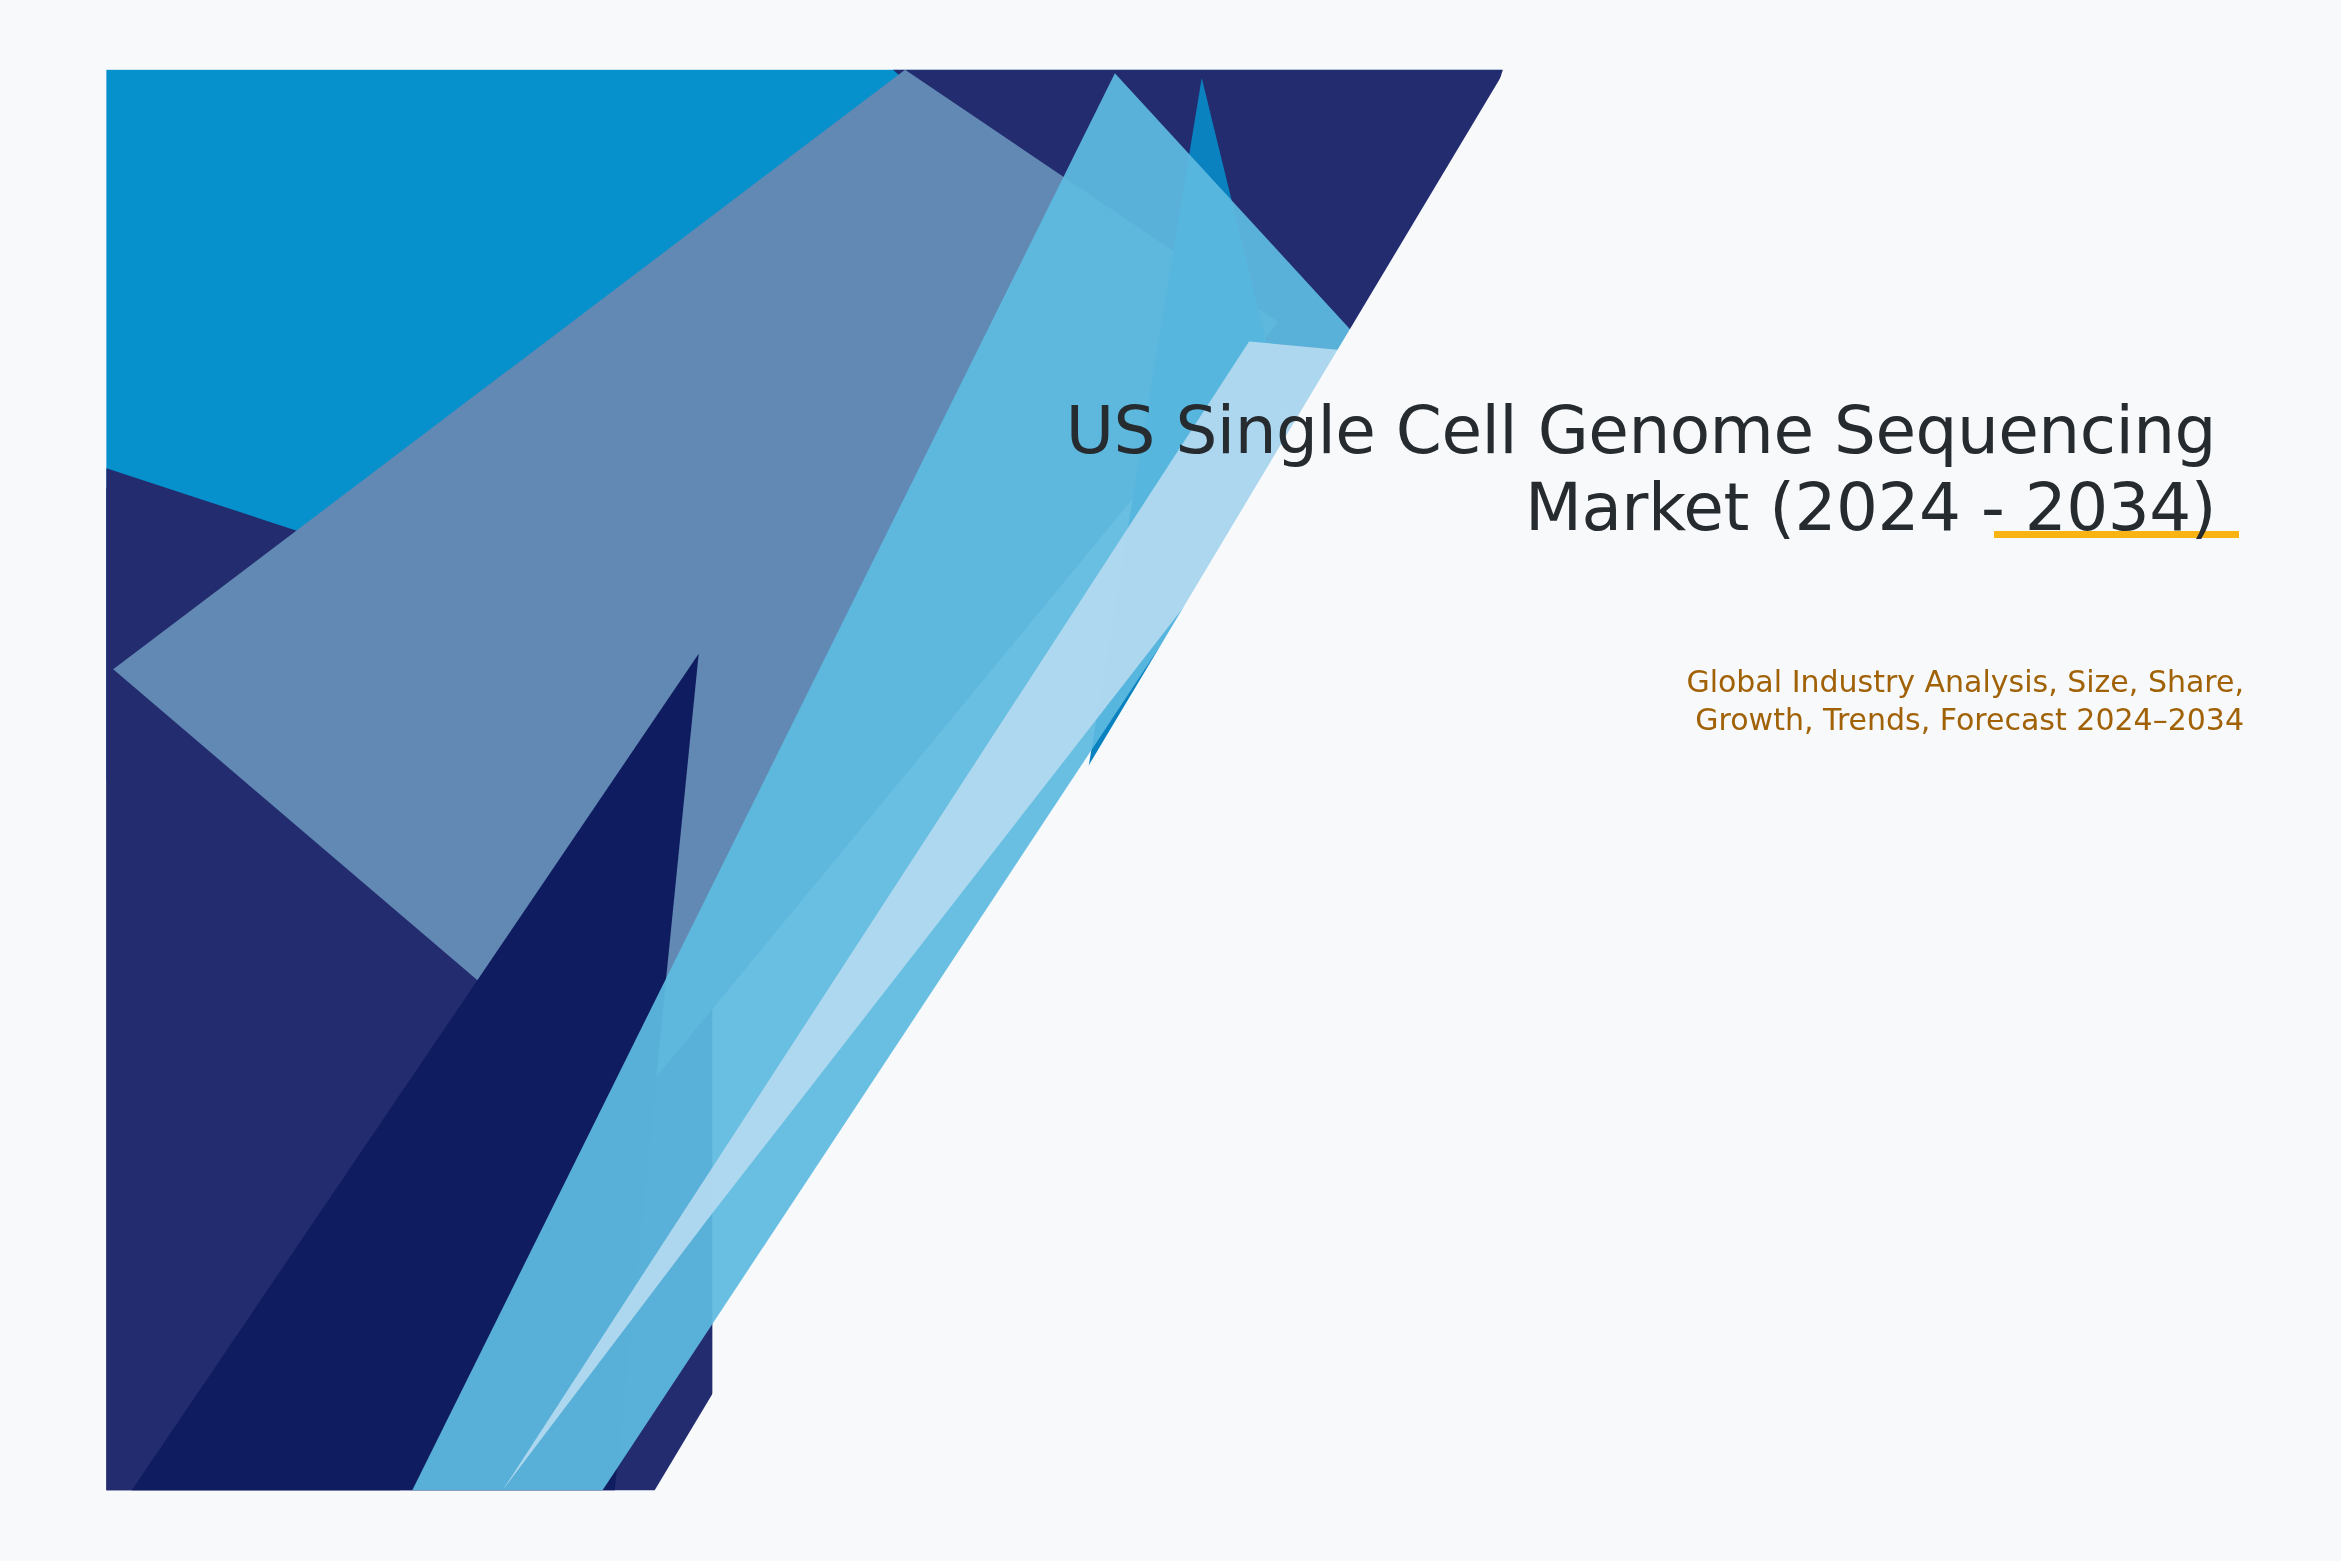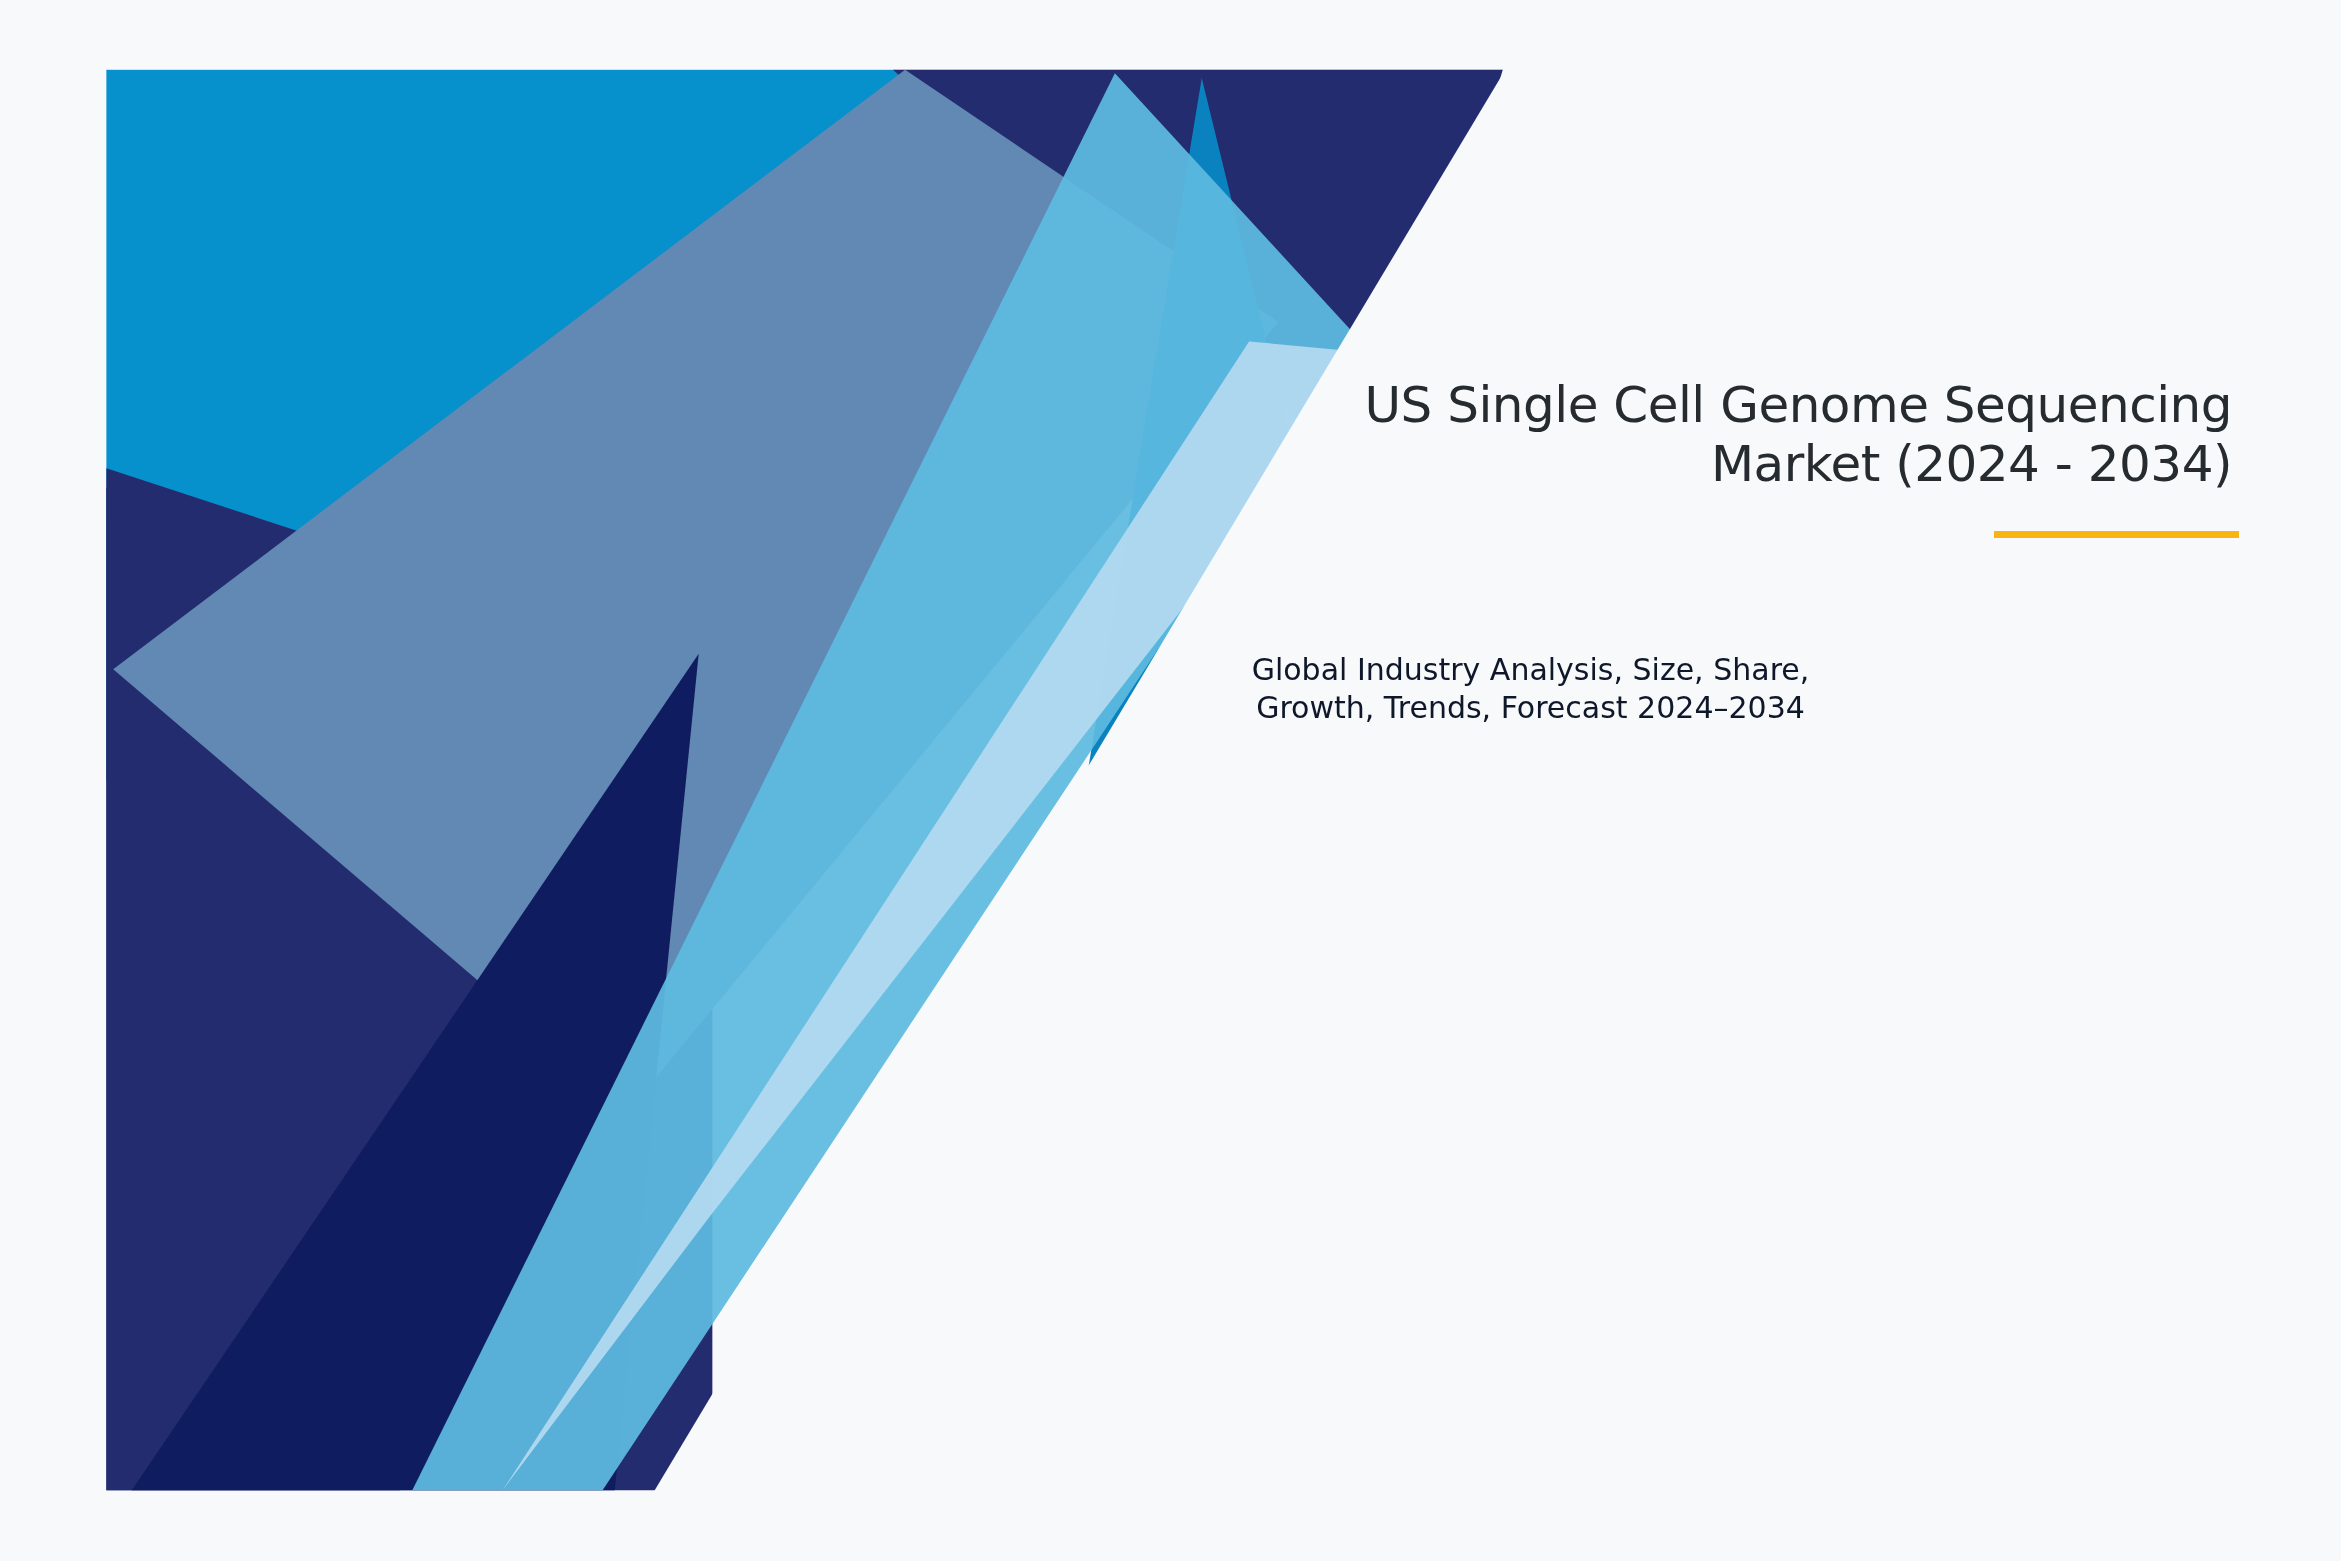--- a/index.html
+++ b/index.html
@@ -23,50 +23,50 @@
     height: 1561px;
   }
   #text-block {
     position: absolute;
     left: 829px;
     top: 376px;
     width: 1403px;
     text-align: right;
   }
   #title {
-    margin: 0;
-    font-size: 50px;
+    margin: 16px;
+    font-size: 66px;
     line-height: 1.17;
     font-weight: 400;
     color: #262b30;
     letter-spacing: -0.5px;
     white-space: pre-line;
     position: relative;
     z-index: 3;
   }
   #title-underline {
     position: absolute;
     left: 1994px;
     top: 531px;
     width: 245px;
     height: 6.8px;
     background: #f9b413;
     z-index: 2;
   }
   #subtitle {
-    margin: 0;
+    margin: 12px;
     position: absolute;
     left: 829px;
     top: 651px;
     width: 1403px;
-    text-align: center;
+    text-align: right;
     font-size: 30px;
     line-height: 1.28;
     font-weight: 400;
-    color: #0f172a;
+    color: #a16207;
     white-space: pre-line;
   }
 </style>
 </head>
 <body>
 
 <div id="page">
 
   <svg id="bg-art" viewBox="0 0 4800 3200" preserveAspectRatio="none">
 

